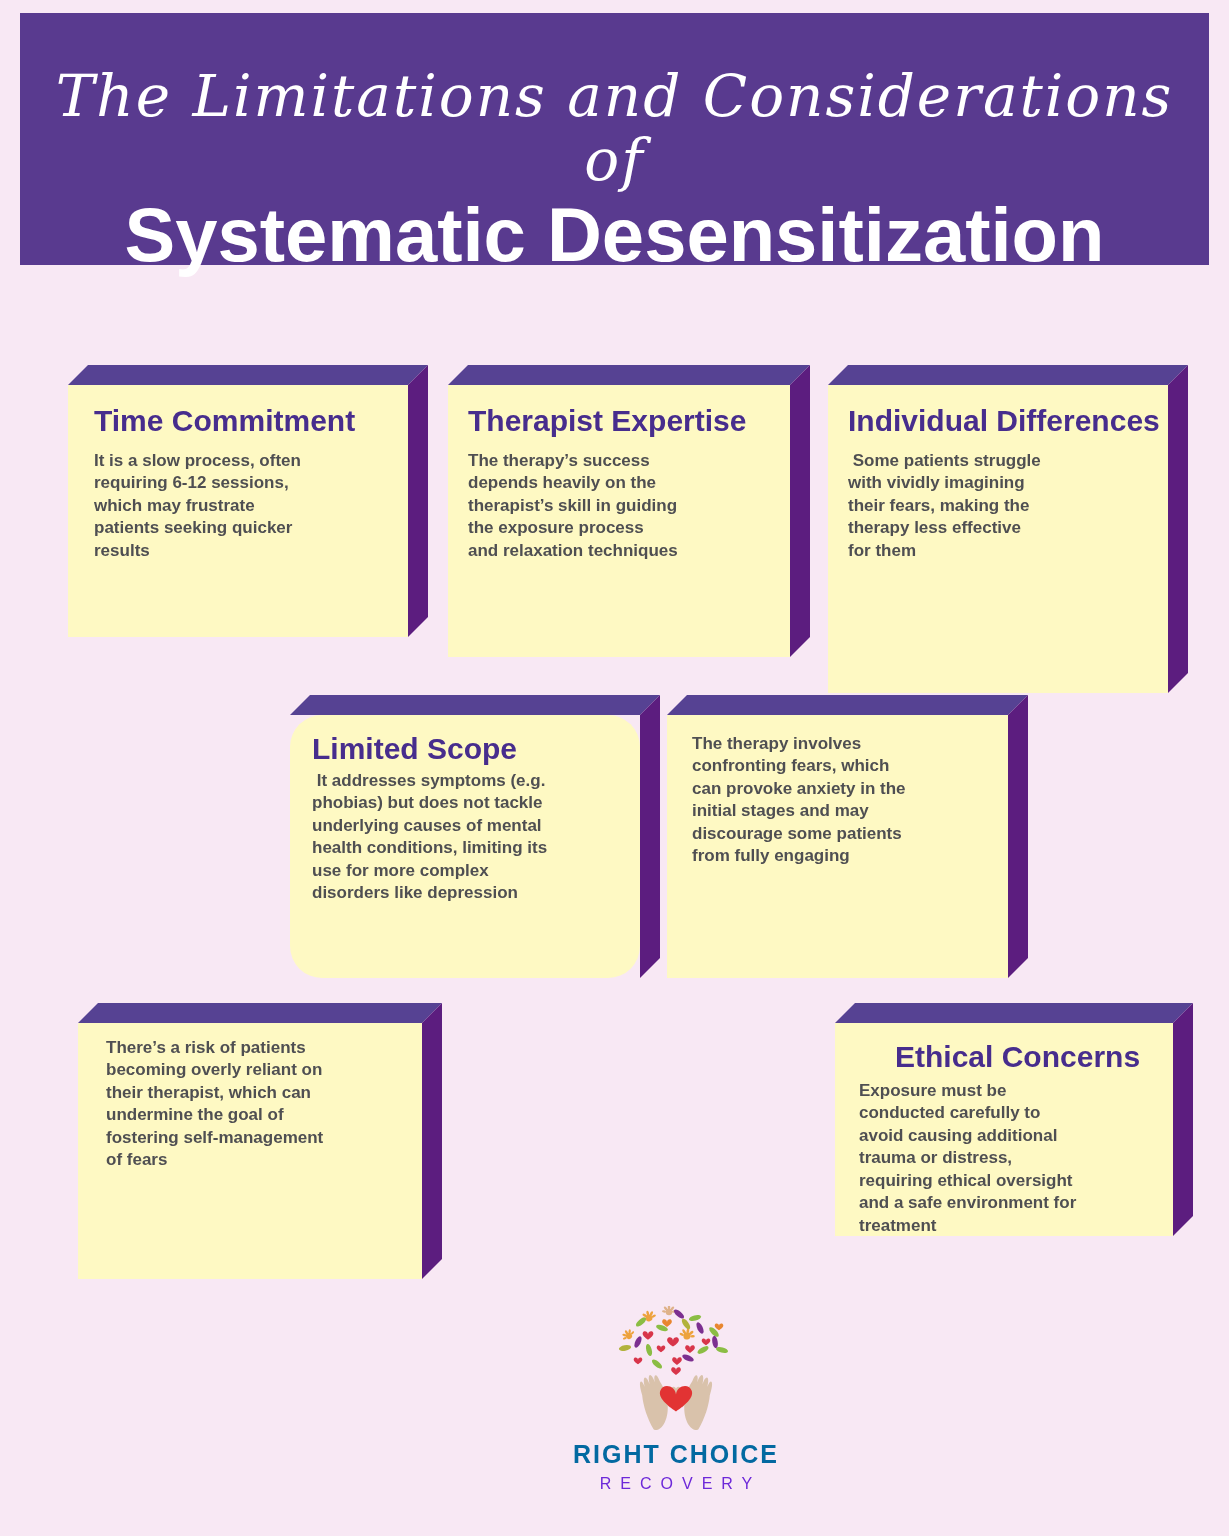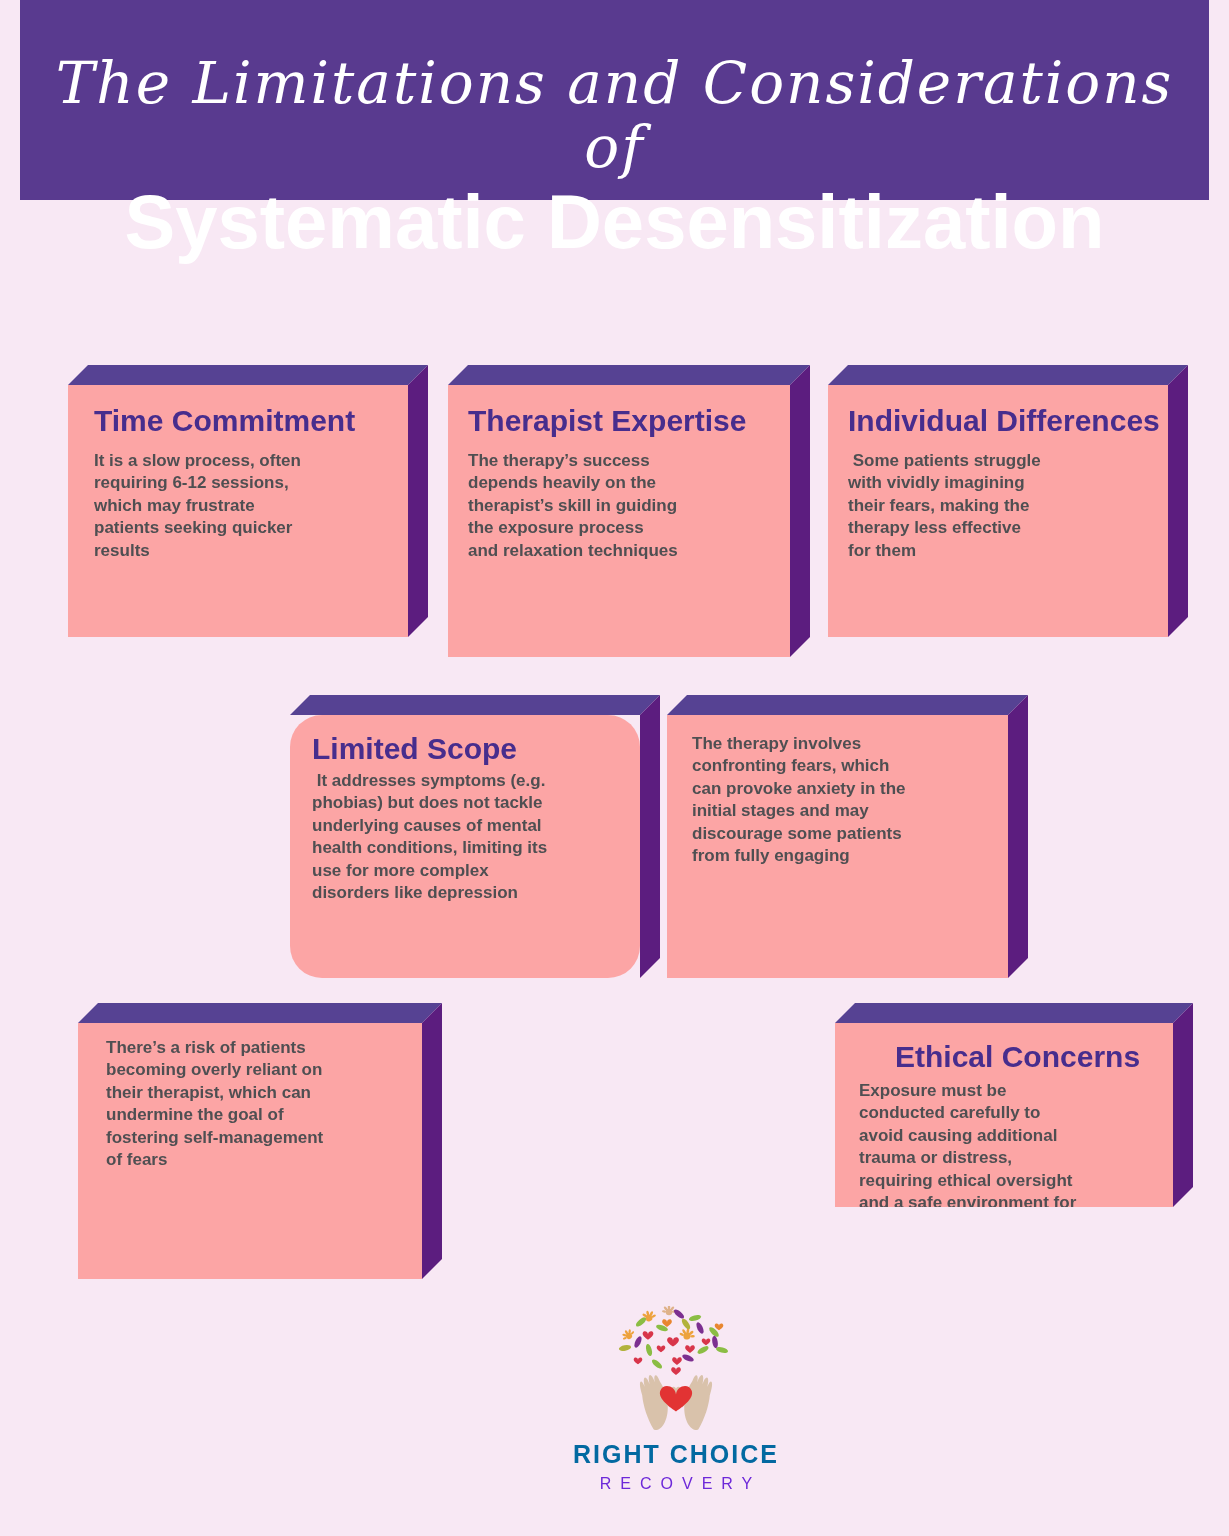--- a/index.html
+++ b/index.html
@@ -4,21 +4,21 @@
 <style>
   html,body { margin:0; padding:0; }
   .page {
     position:relative; width:1229px; height:1536px; overflow:hidden;
     background:#f8e8f4;
     font-family:"Liberation Sans", sans-serif;
   }
 
   
   .banner {
-    position:absolute; left:20px; top:0; width:1189px; height:200px;
+    position:absolute; left:20px; top:13px; width:1189px; height:252px;
     background:#593a8f; text-align:center; color:#ffffff;
   }
   .banner .script-line {
     margin:0; padding-top:52px;
     font-family:"DejaVu Serif", serif; font-style:italic; font-weight:normal;
     font-size:58px; line-height:1.1; letter-spacing:2px;
   }
   .banner .main-title {
     margin:2px 0 0 0;
     font-weight:700; font-size:76px; line-height:1.05; letter-spacing:0px;
@@ -26,48 +26,48 @@
   .wrap3d { position:absolute; }
   .wrap3d .top-face {
     position:absolute; top:-20px; left:20px; width:100%; height:20px;
     background:#564293; transform:skewX(-45deg); transform-origin:0 0;
   }
   .wrap3d .right-face {
     position:absolute; top:0; left:100%; width:20px; height:100%;
     background:#5c1d7f; transform:skewY(-45deg); transform-origin:0 0;
   }
   .wrap3d .face {
-    position:relative; width:100%; height:100%; background:#fca5a5;
+    position:relative; width:100%; height:100%; background:#fef9c3;
     box-sizing:border-box; overflow:hidden;
   }
   .card-title {
     margin:0 0 10px 0; font-size:30px; font-weight:700; color:#472d8d; line-height:1.3;
   }
   .card-body {
     margin:0; font-size:17px; font-weight:700; color:#4f4f52; line-height:1.32;
     white-space:pre-wrap;
   }
 
   
   #c1 { left:68px;  top:385px;  width:340px; height:252px; }
   #c1 .face { padding:16px 8px 0 26px; }
   #c2 { left:448px; top:385px;  width:342px; height:272px; }
   #c2 .face { padding:16px 8px 0 20px; }
-  #c3 { left:828px; top:385px;  width:340px; height:252px; }
+  #c3 { left:828px; top:385px;  width:340px; height:308px; }
   #c3 .face { padding:16px 6px 0 20px; }
   #c4 { left:290px; top:715px;  width:350px; height:263px; }
   #c4 .face { padding:14px 4px 0 22px;border-radius:32px; }
   #c4 .card-title { margin-bottom:2px; }
   #c5 { left:667px; top:715px;  width:341px; height:263px; }
   #c5 .face { padding:18px 6px 0 25px; }
   #c5 .card-title { margin-bottom:2px; }
   #c6 { left:78px;  top:1023px; width:344px; height:256px; }
   #c6 .face { padding:14px 8px 0 28px; }
   #c6 .card-title { margin-bottom:2px; padding-left:6px; }
-  #c7 { left:835px; top:1023px; width:338px; height:184px; }
+  #c7 { left:835px; top:1023px; width:338px; height:213px; }
   #c7 .face { padding:14px 6px 0 24px; }
   #c7 .card-title { margin-bottom:4px; padding-left:36px; }
 
   
   .logo-wrap {
     position:absolute; left:560px; top:1306px; width:232px; text-align:center;
   }
   .brand-name {
     margin:6px 0 0 0; color:#0369a1; font-size:25px; font-weight:700; letter-spacing:2px;
   }

